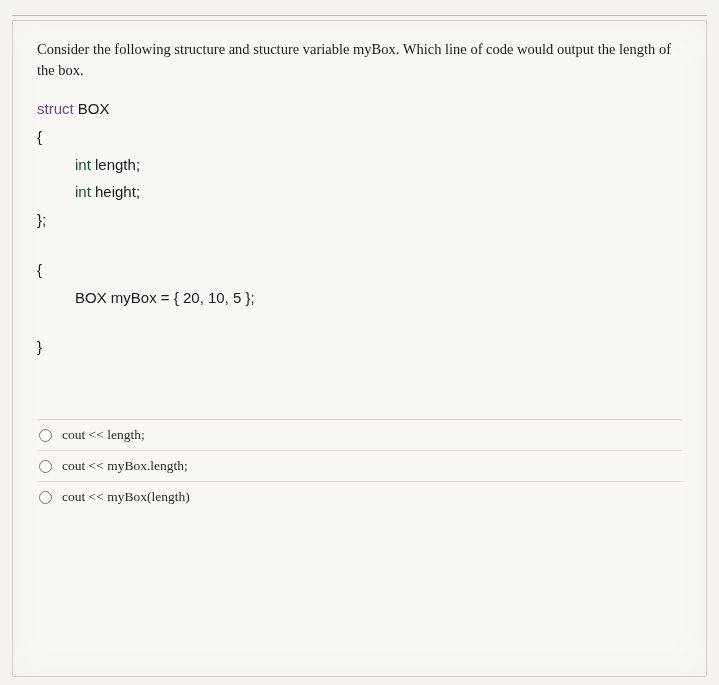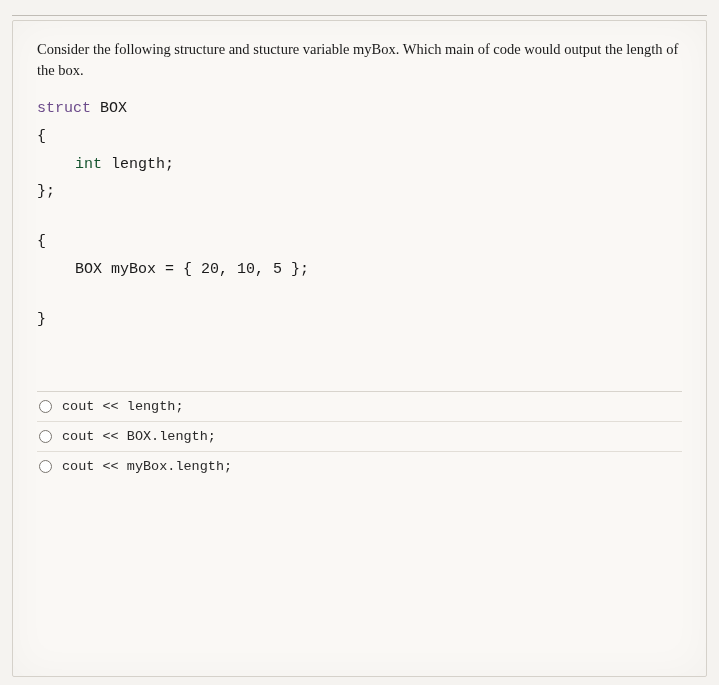--- a/index.html
+++ b/index.html
@@ -30,21 +30,21 @@
       height: calc(100% - 12px);
       overflow: hidden;
     }
     .question-text {
       font-size: 14.5px;
       line-height: 1.45;
       color: #1a1a1a;
       margin-bottom: 14px;
     }
     .code-line {
-      font-family: Liberation Mono, monospace;
+      font-family: Liberation Sans, sans-serif;
       font-size: 15px;
       line-height: 1.85;
       color: #1a1a1a;
     }
     .indent-0 { padding-left: 0; }
     .indent-1 { padding-left: 38px; }
     .keyword {
       color: #6b4a8a;
     }
     .typekw {
@@ -57,21 +57,21 @@
     .gap-lg { height: 58px; }
     .options {
       border-top: 1px solid #d8d4cd;
       margin-top: 0;
     }
     .option-row {
       display: flex;
       align-items: center;
       border-bottom: 1px solid #e2ded7;
       padding: 7px 4px 7px 2px;
-      font-family: Liberation Mono, monospace;
+      font-family: Liberation Serif, serif;
       font-size: 13.5px;
       color: #2a2a2a;
       cursor: pointer;
     }
     .option-row:last-child { border-bottom: none; }
     .radio {
       width: 13px;
       height: 13px;
       border: 1.5px solid #7a7670;
       border-radius: 50%;
@@ -80,29 +80,32 @@
       background: #fff;
     }
   </style>
 </head>
 <body>
 
 <div class="top-edge"></div>
 
 <div class="page-container">
 
-  <div class="question-text">Consider the following structure and stucture variable myBox.  Which main of code would output the length of the box.</div>
+  <div class="question-text">Consider the following structure and stucture variable myBox.  Which line of code would output the length of the box.</div>
 
   <div>
     <div class="code-line indent-0">
       <span class="keyword">struct</span><span> BOX</span>
     </div>
     <div class="code-line indent-0">{</div>
     <div class="code-line indent-1">
       <span class="typekw">int</span><span> length;</span>
+    </div>
+    <div class="code-line indent-1">
+      <span class="typekw">int</span><span> height;</span>
     </div>
     <div class="code-line indent-0">};</div>
 
     <div class="gap-md"></div>
 
     <div class="code-line indent-0">{</div>
     <div class="code-line indent-1">BOX myBox = { 20, 10, 5 };</div>
 
     <div class="gap-md"></div>
 
@@ -111,21 +114,21 @@
 
   <div class="gap-lg"></div>
 
   <div class="options">
     <div class="option-row">
       <div class="radio"></div>
       <span>cout &lt;&lt; length;</span>
     </div>
     <div class="option-row">
       <div class="radio"></div>
-      <span>cout &lt;&lt; BOX.length;</span>
+      <span>cout &lt;&lt; myBox.length;</span>
     </div>
     <div class="option-row">
       <div class="radio"></div>
-      <span>cout &lt;&lt; myBox.length;</span>
+      <span>cout &lt;&lt; myBox(length)</span>
     </div>
   </div>
 
 </div>
 
 </body></html>

